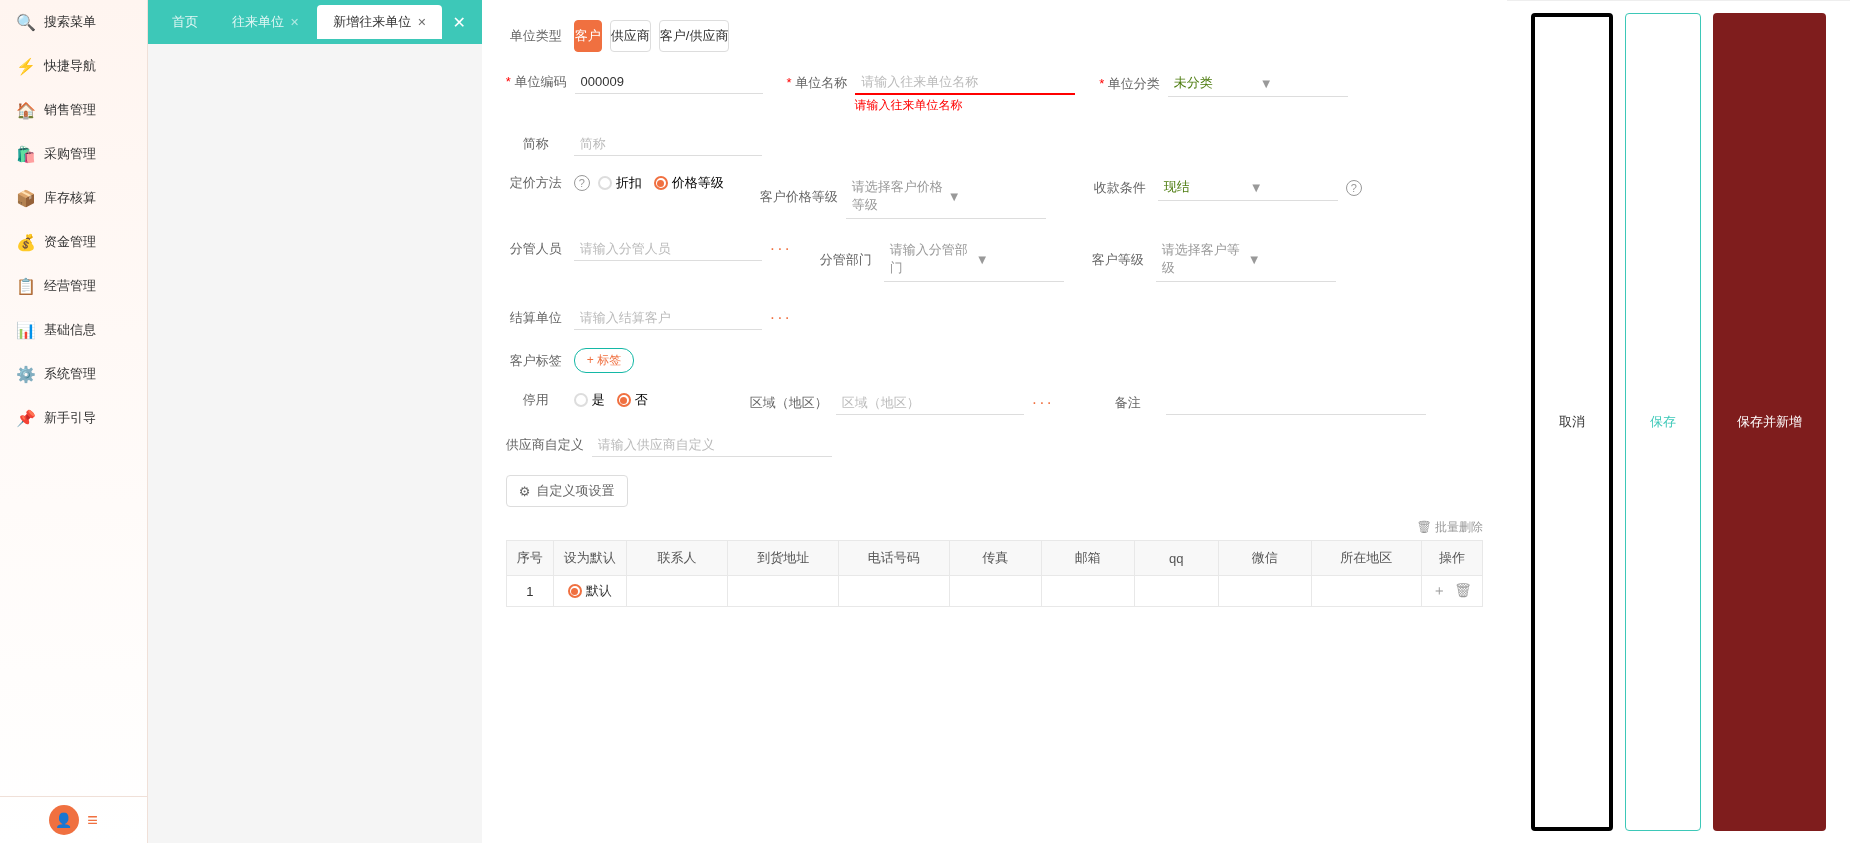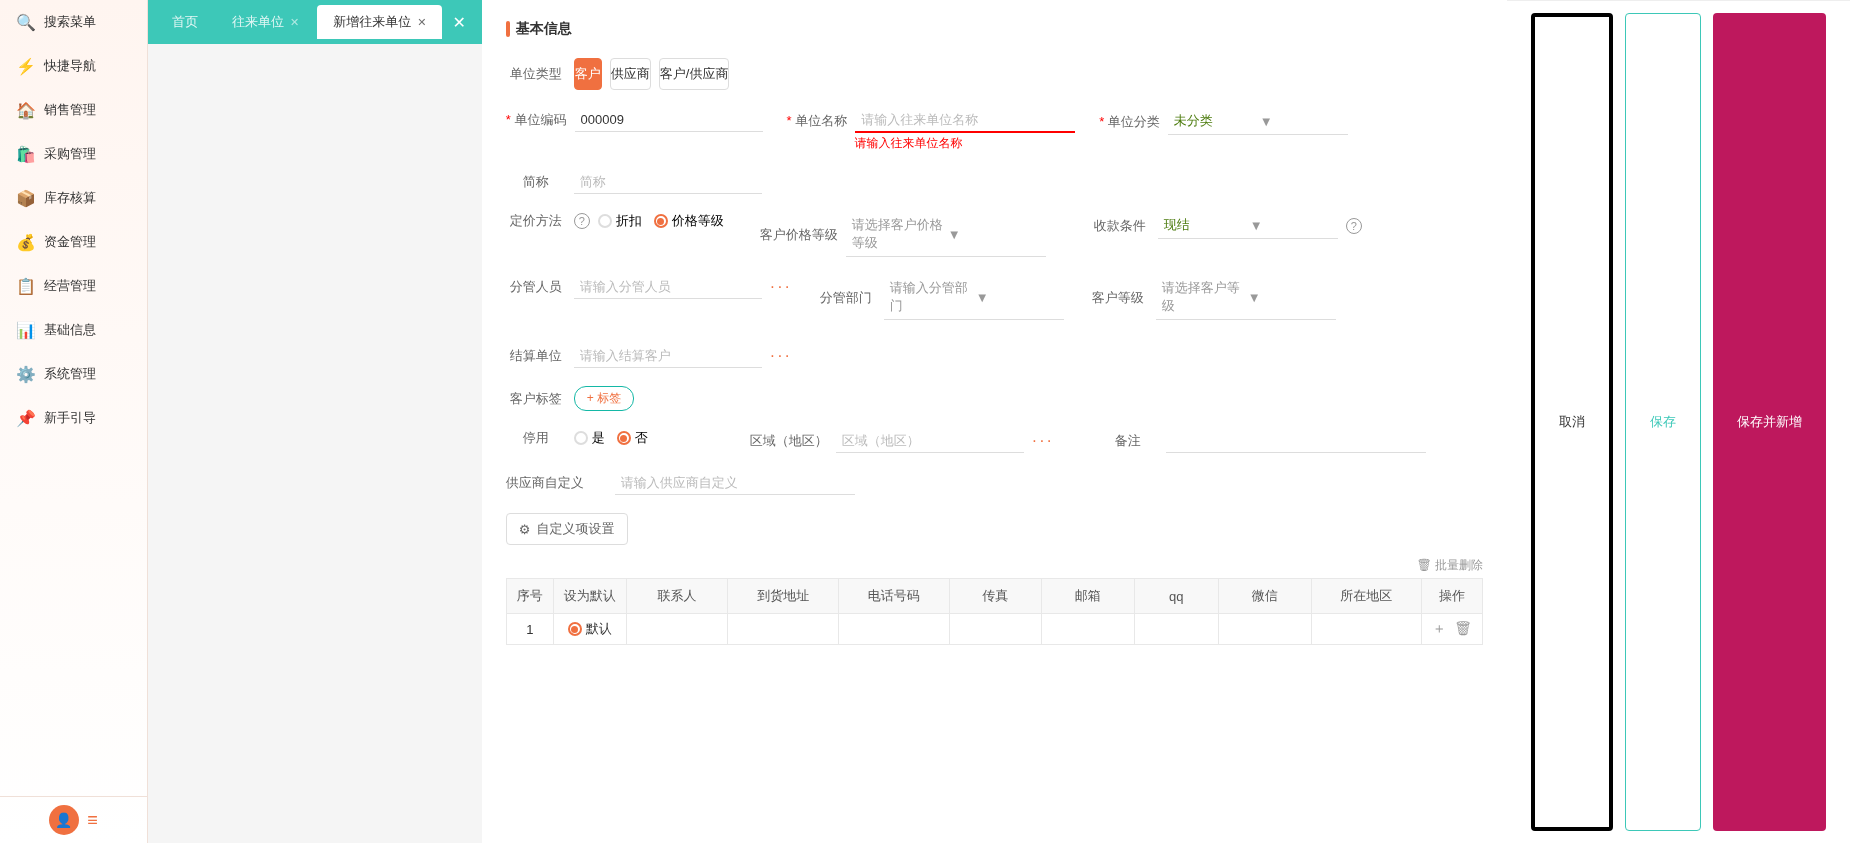--- a/index.html
+++ b/index.html
@@ -235,21 +235,21 @@
     }
     .btn {
       padding: 8px 24px;
       border-radius: 4px;
       border: none;
       cursor: pointer;
       font-size: 13px;
     }
     .btn-cancel { background: #fff; border: 4px solid #000000; color: #333; }
     .btn-save { background: #fff; border: 1px solid #3dc8b8; color: #3dc8b8; }
-    .btn-save-add { background: #be185d; color: #fff; }
+    .btn-save-add { background: #7f1d1d; color: #fff; }
 
     
     .content::-webkit-scrollbar { width: 6px; }
     .content::-webkit-scrollbar-thumb { background: #ddd; border-radius: 3px; }
 
     .form-col { display: flex; flex-direction: column; }
     .table-wrap { margin-top: 8px; }
     .row-actions { display: flex; gap: 8px; color: #999; }
     .action-icon { cursor: pointer; font-size: 14px; }
   </style>
@@ -315,24 +315,20 @@
     </div>
     <div class="tab active">
       <span>新增往来单位</span>
       <span class="close-icon">✕</span>
     </div>
     <div class="tab-bar-close">✕</div>
   </div>
 
   <div class="content">
 
-    <div class="section-title">
-      <div class="bar"></div>
-      <span>基本信息</span>
-    </div>
 
     <div class="form-row">
       <div class="form-field">
         <span class="form-label">单位类型</span>
         <div class="type-btn-group">
           <button class="type-btn active">客户</button>
           <button class="type-btn">供应商</button>
           <button class="type-btn">客户/供应商</button>
         </div>
       </div>
@@ -453,21 +449,21 @@
       </div>
       <div class="form-field" style="margin-left:20px;">
         <span class="form-label">备注</span>
         <input class="form-input" type="text" style="min-width: 260px;">
       </div>
     </div>
 
     <div class="form-row">
       <div class="form-field">
         <span class="form-label">供应商自定义</span>
-        <input class="form-input" type="text" style="min-width: 240px; margin-left: 23px;" placeholder="请输入供应商自定义">
+        <input class="form-input" type="text" style="min-width: 240px;" placeholder="请输入供应商自定义">
       </div>
     </div>
 
     <button class="custom-settings-btn">
       <span>⚙</span>
       <span>自定义项设置</span>
     </button>
 
     <div class="table-wrap">
       <div class="batch-delete">

